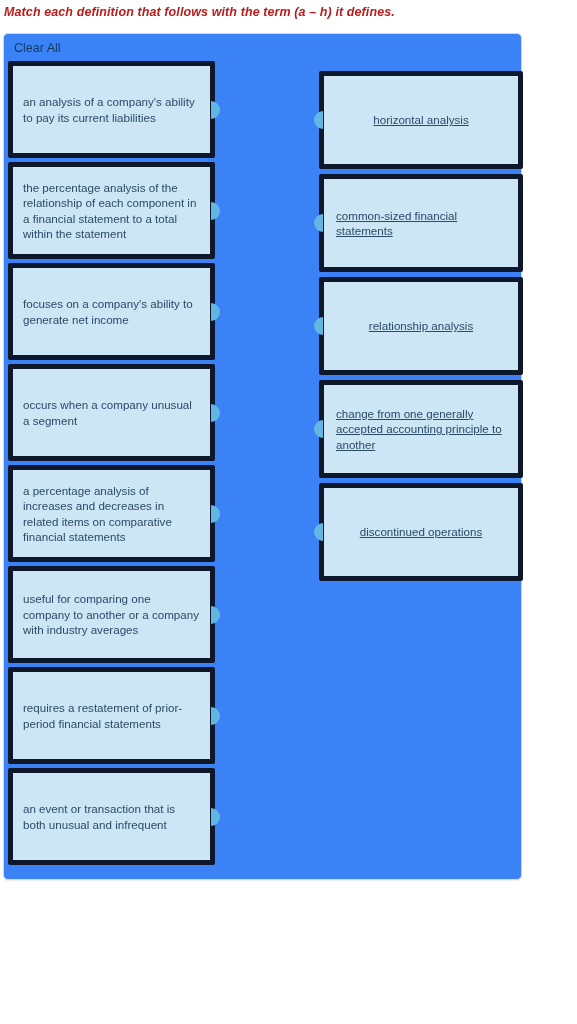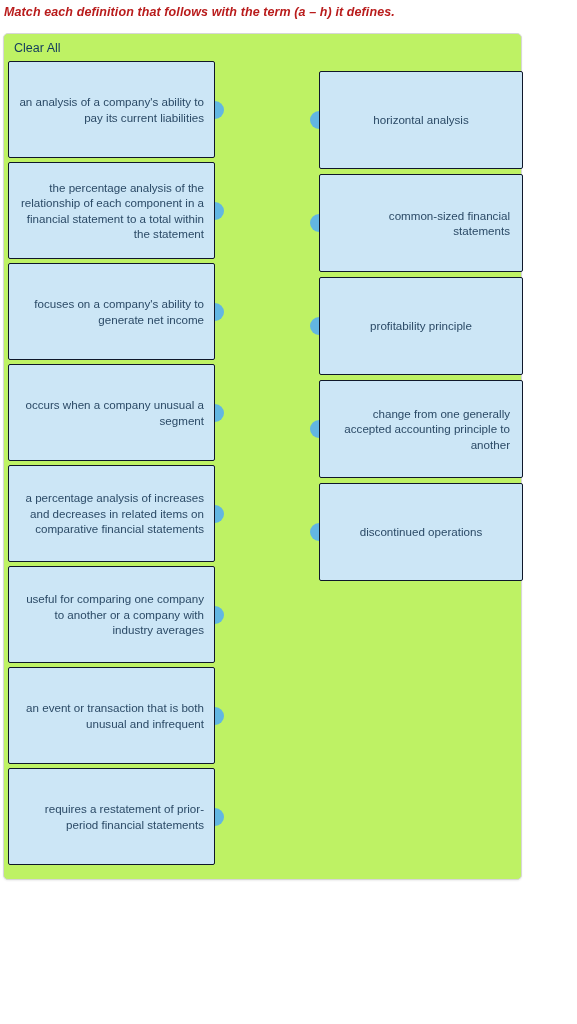--- a/index.html
+++ b/index.html
@@ -15,21 +15,21 @@
 
   .instruction{
     position:absolute;left:4px;top:4px;width:560px;
     font-style:italic;font-weight:600;font-size:12.5px;
     color:#b91c1c;letter-spacing:.1px;line-height:16px;
   }
 
   .match-container{
     position:absolute;left:3px;top:33px;
     width:519px;height:847px;
-    background:#bef264;
+    background:#3b82f6;
     border:1px solid #d6d6d6;
     border-radius:5px;
     box-sizing:border-box;
     box-shadow:0 1px 2px rgba(0,0,0,.07);
   }
 
   .clear-all{
     position:absolute;left:10px;top:7px;
     font-size:12.5px;color:#123a5e;
     cursor:pointer;line-height:15px;
@@ -40,37 +40,38 @@
   }
 
   .col{position:absolute;top:0;}
   .col-left{left:4px;width:207px;padding-top:27px;}
   .col-right{left:315px;width:204px;padding-top:37px;}
 
   .tile{
     position:relative;
     box-sizing:border-box;
     background:#cce6f6;
-    border:1px solid #0f172a;
+    border:5px solid #0f172a;
     border-radius:2px;
     display:flex;align-items:center;justify-content:center;
     color:#2b4a66;
-    text-align:right;
+    text-align:left;
     cursor:move;
     user-select:none;
   }
   .col-left .tile{
     height:97px;margin-bottom:4px;
     font-size:11.6px;line-height:15.5px;
     padding:4px 10px;
   }
   .col-right .tile{
     height:98px;margin-bottom:5px;
     font-size:11.6px;line-height:15.5px;
     padding:4px 12px;
+    text-decoration:underline;
   }
   .tile .label{display:block;max-width:100%;}
 
   
   .nub{
     position:absolute;top:50%;
     width:9px;height:18px;
     background:#62b6e2;
     margin-top:-9px;
   }
@@ -117,40 +118,40 @@
           </div>
           <div class="tile">
             <span class="label">a percentage analysis of increases and decreases in related items on comparative financial statements</span>
             <span class="nub nub-right"></span>
           </div>
           <div class="tile">
             <span class="label">useful for comparing one company to another or a company with industry averages</span>
             <span class="nub nub-right"></span>
           </div>
           <div class="tile">
-            <span class="label">an event or transaction that is both unusual and infrequent</span>
+            <span class="label">requires a restatement of prior-period financial statements</span>
             <span class="nub nub-right"></span>
           </div>
           <div class="tile">
-            <span class="label">requires a restatement of prior-period financial statements</span>
+            <span class="label">an event or transaction that is both unusual and infrequent</span>
             <span class="nub nub-right"></span>
           </div>
         </div>
 
       <div class="col col-right" id="terms-column">
           <div class="tile">
             <span class="label">horizontal analysis</span>
             <span class="nub nub-left"></span>
           </div>
           <div class="tile">
             <span class="label">common-sized financial statements</span>
             <span class="nub nub-left"></span>
           </div>
           <div class="tile">
-            <span class="label">profitability principle</span>
+            <span class="label">relationship analysis</span>
             <span class="nub nub-left"></span>
           </div>
           <div class="tile">
             <span class="label">change from one generally accepted accounting principle to another</span>
             <span class="nub nub-left"></span>
           </div>
           <div class="tile">
             <span class="label">discontinued operations</span>
             <span class="nub nub-left"></span>
           </div>

